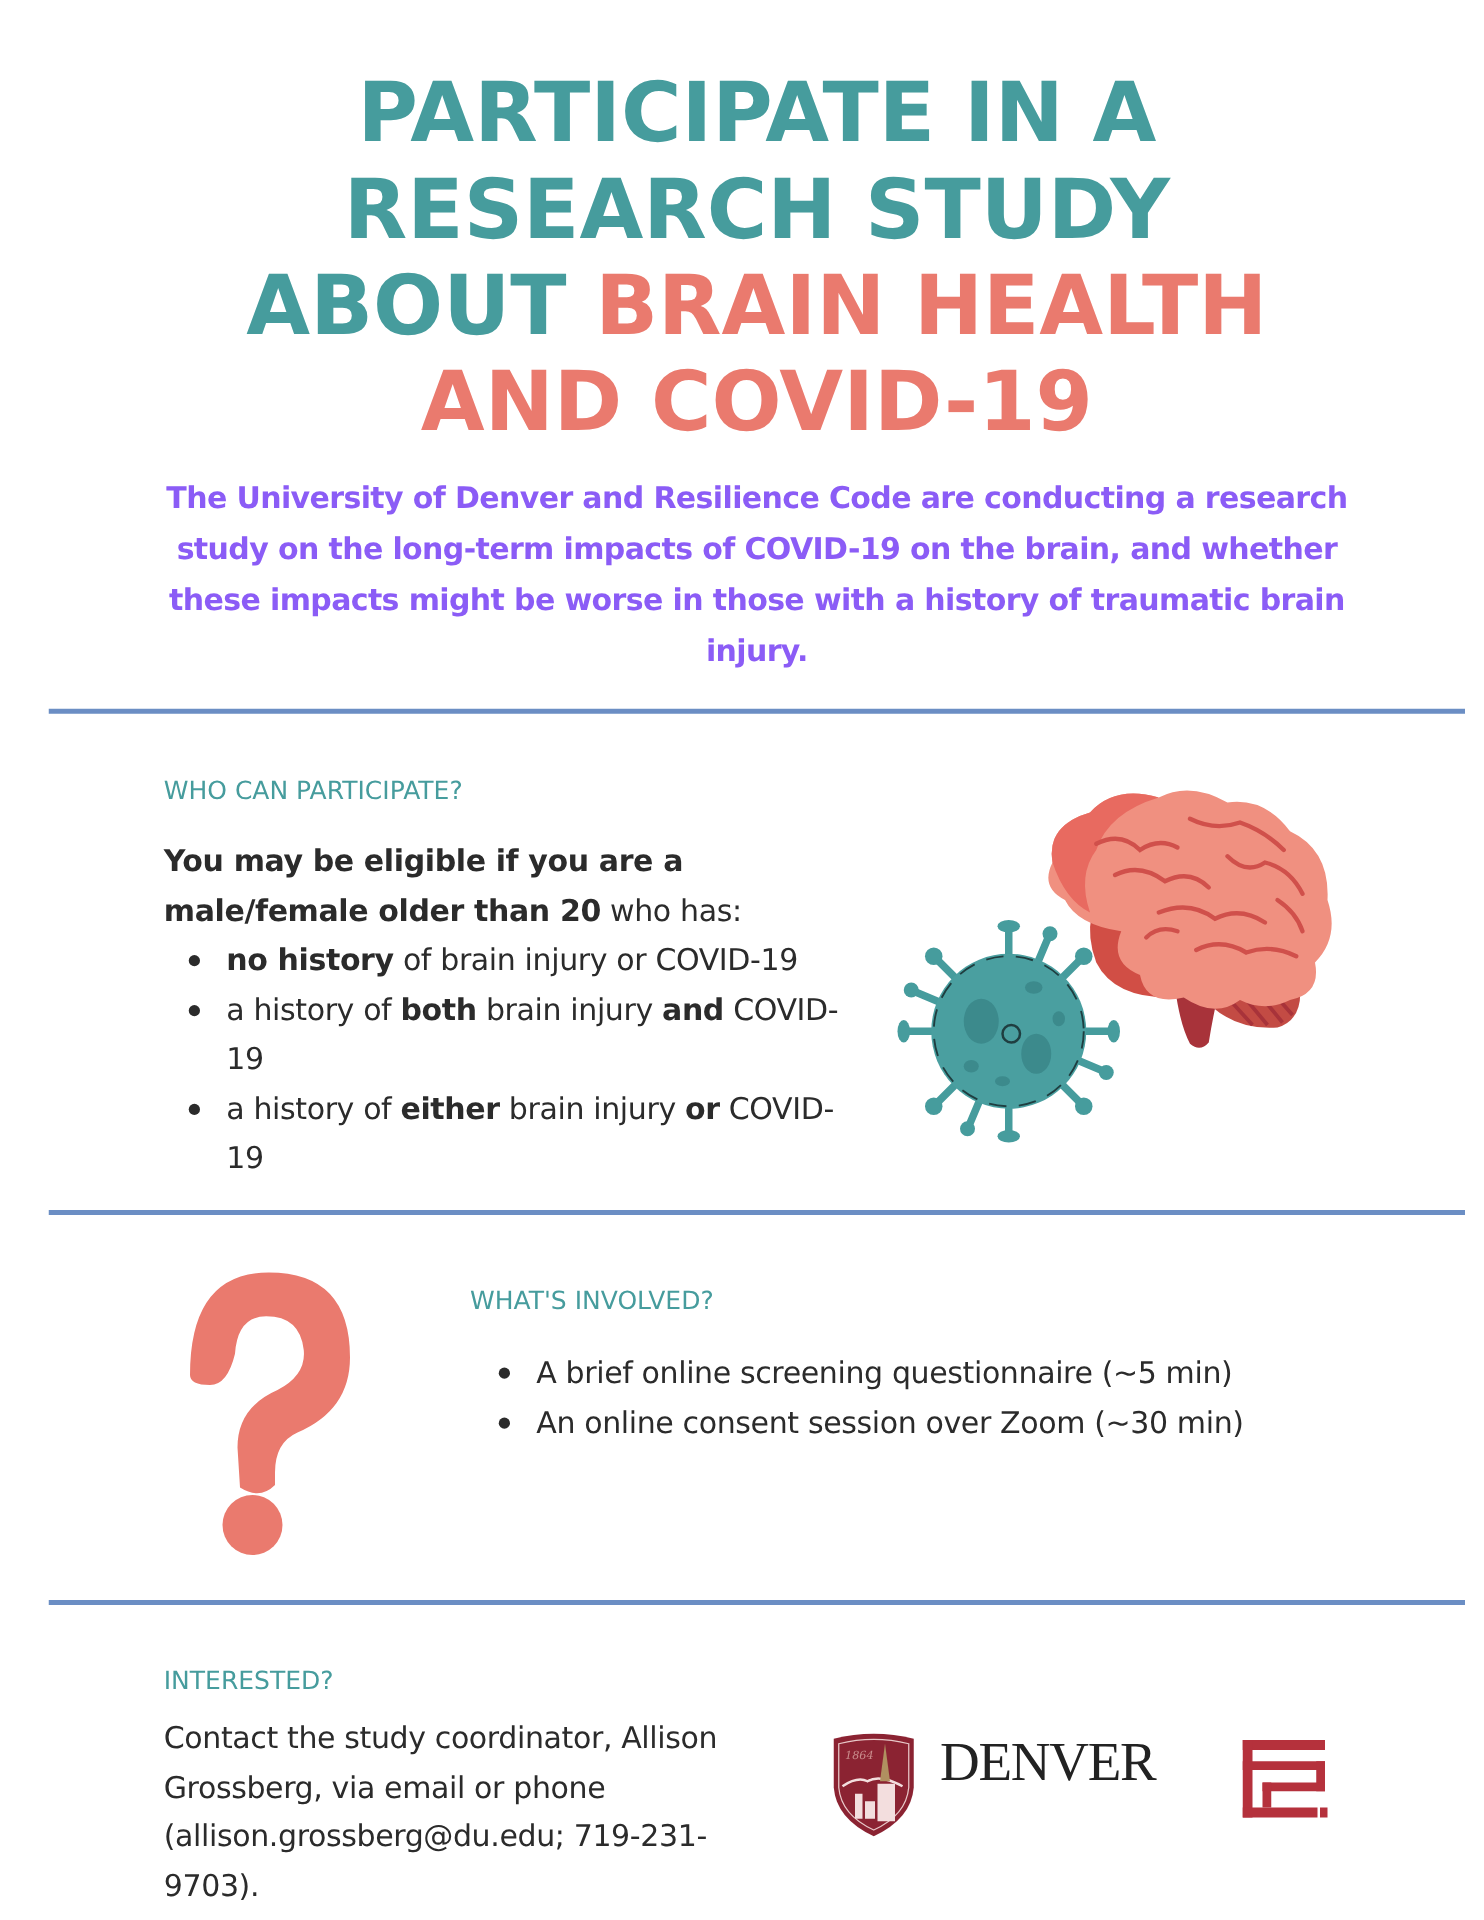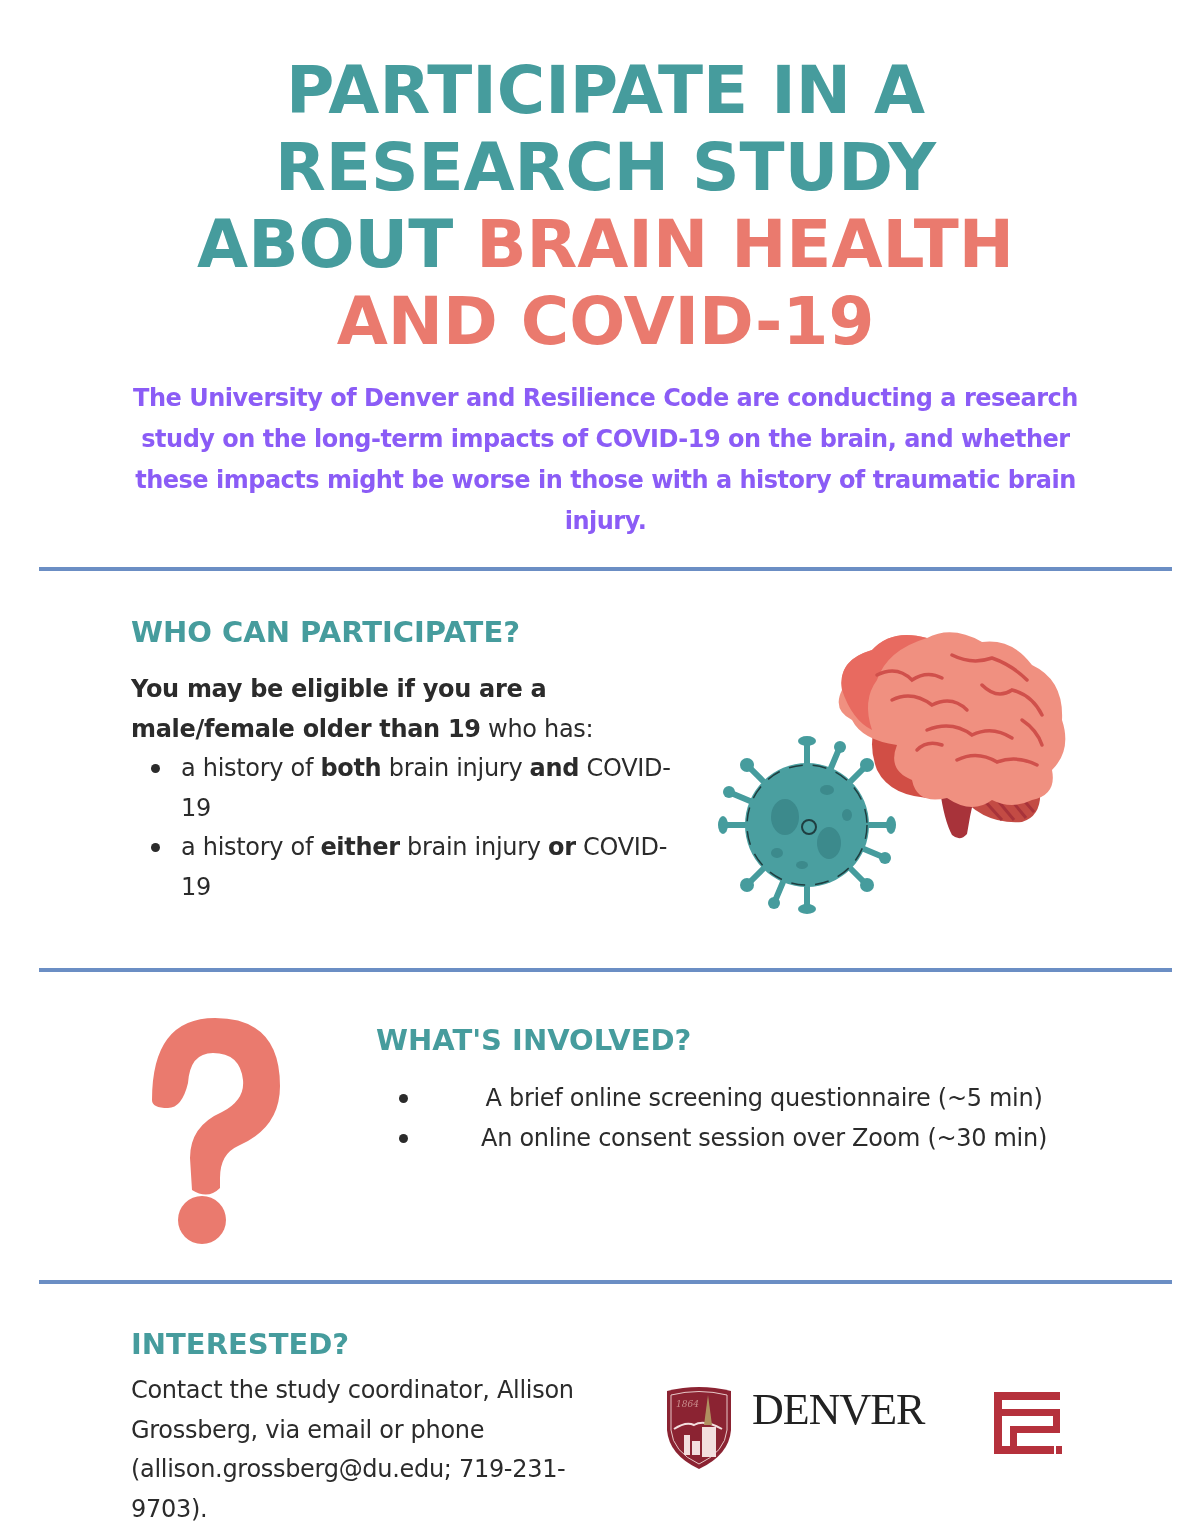--- a/index.html
+++ b/index.html
@@ -9,50 +9,51 @@
   .title { left: 0; width: 1187px; top: 52px; text-align: center;
            font-family: "DejaVu Sans", sans-serif; font-weight: bold;
            font-size: 66px; line-height: 77px; letter-spacing: 0px; }
   .title .line { display: block; white-space: nowrap; }
   .teal { color: #469c9d; }
   .coral { color: #ea7a6e; }
   .intro { left: 100px; width: 987px; top: 378px; text-align: center;
            font-family: "DejaVu Sans", sans-serif; font-weight: bold;
            font-size: 24px; line-height: 41px; color: #8b5cf6; letter-spacing: -0.5px; }
   .divider { left: 27px; width: 1133px; height: 4px; background: #6b8ec4; }
-  .h2 { font-family: "DejaVu Sans", sans-serif; font-weight: bold; color: #469c9d;
-        font-size: 29px; line-height: 36px; white-space: nowrap; }
+  .h2 { font-family: "DejaVu Sans", sans-serif; font-weight: normal; color: #469c9d;
+        font-size: 20px; line-height: 36px; white-space: nowrap; }
   .body-text { font-family: "DejaVu Sans", sans-serif; font-size: 24px;
                line-height: 39.5px; color: #2b2b2b; letter-spacing: -0.3px; }
   .body-text b { font-weight: bold; }
   ul.bullets { list-style: none; margin: 0; padding: 0; }
   ul.bullets li { position: relative; padding-left: 50px; }
   ul.bullets li::before { content: ""; position: absolute; left: 20px; top: 15px;
                           width: 9px; height: 9px; border-radius: 50%; background: #2b2b2b; }
-  .wi li { padding-left: 48px; text-align: center; }
+  .wi li { padding-left: 48px; }
   .wi li::before { left: 20px; }
 </style>
 </head>
 <body>
 
 <div class="abs title">
   <span class="line teal">PARTICIPATE IN A</span>
   <span class="line teal">RESEARCH STUDY</span>
   <span class="line"><span class="teal">ABOUT </span><span class="coral">BRAIN HEALTH</span></span>
   <span class="line coral">AND COVID-19</span>
 </div>
 
 <div class="abs intro">The University of Denver and Resilience Code are conducting a research study on the long-term impacts of COVID-19 on the brain, and whether these impacts might be worse in those with a history of traumatic brain injury.</div>
 
 <div class="abs divider" style="top:567px;"></div>
 
 <div class="abs h2" style="left:119px; top:614px;">WHO CAN PARTICIPATE?</div>
 <div class="abs body-text" style="left:119px; top:670px; width:560px;">
-  <div><b>You may be eligible if you are a male/female older than 19</b><span> who has:</span></div>
+  <div><b>You may be eligible if you are a male/female older than 20</b><span> who has:</span></div>
   <ul class="bullets" id="who-bullets">
+      <li><b>no history</b><span> of brain injury or COVID-19</span></li>
       <li><span>a history of </span><b>both</b><span> brain injury </span><b>and</b><span> COVID-19</span></li>
       <li><span>a history of </span><b>either</b><span> brain injury </span><b>or</b><span> COVID-19</span></li>
     </ul>
 </div>
 
 <div class="abs" style="left:700px; top:620px; width:370px; height:300px;">
   <svg width="370" height="300" viewBox="0 0 370 300">
 
     <path d="M228 170 Q232 200 240 215 Q248 222 255 214 Q258 195 262 178 Z" fill="#a8333a"></path>
 

